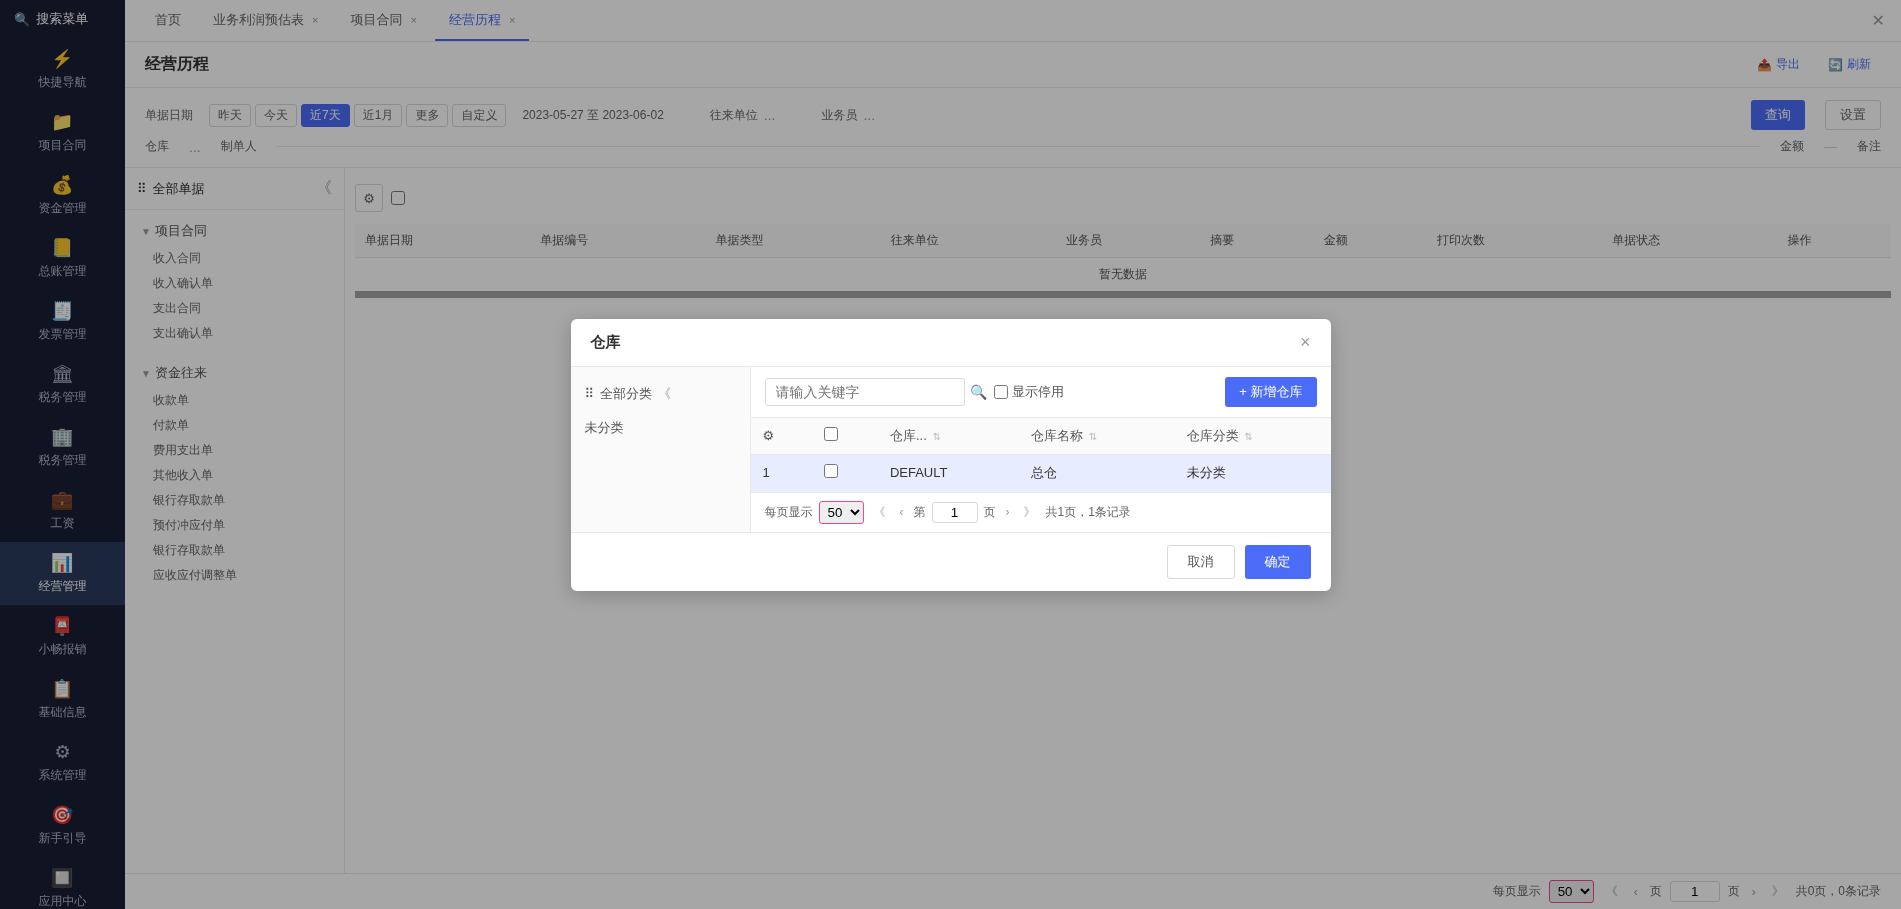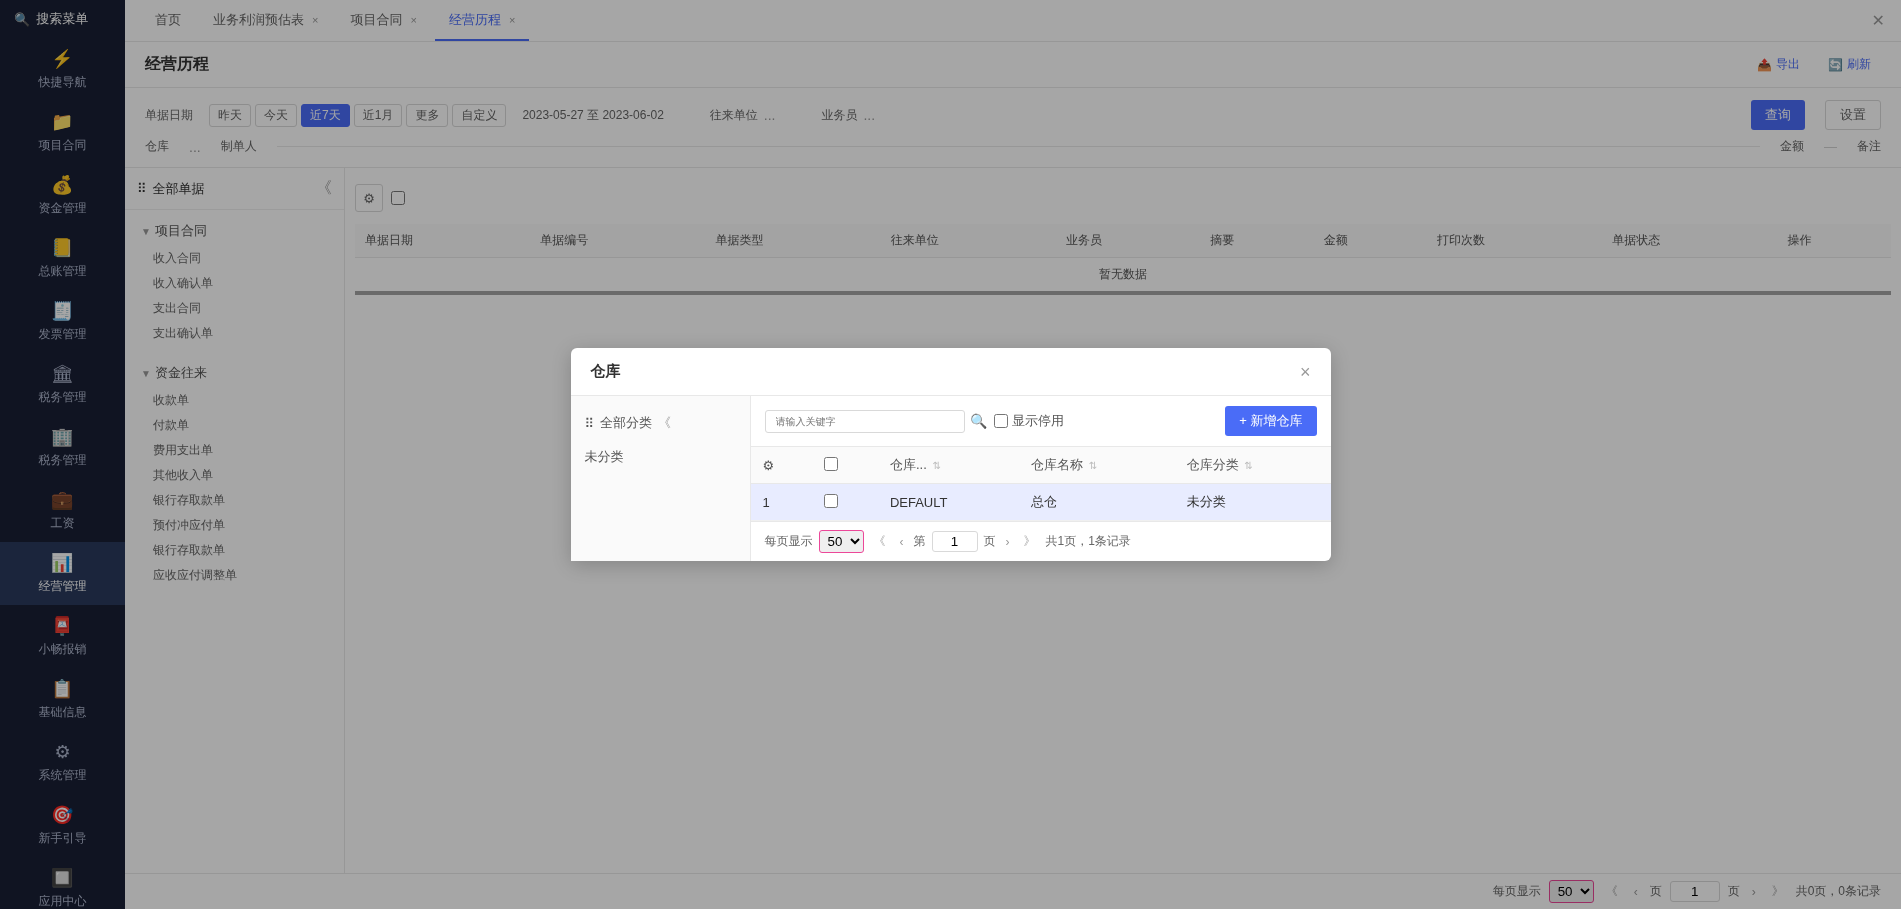--- a/index.html
+++ b/index.html
@@ -54,21 +54,21 @@
     .tree-item { padding: 6px 16px; font-size: 13px; color: #555; cursor: pointer; display: flex; align-items: center; gap: 4px; }
     .tree-child { padding-left: 28px; font-size: 12px; color: #666; padding-top: 4px; padding-bottom: 4px; cursor: pointer; }
     .expand-icon { font-size: 10px; color: #999; }
 
     
     .table-area { flex: 1; background: #fff; overflow: auto; padding: 10px; }
     .table-toolbar { display: flex; align-items: center; gap: 8px; padding: 6px 0; margin-bottom: 6px; }
     .gear-btn { width: 28px; height: 28px; border: 1px solid #d9d9d9; border-radius: 3px; display: flex; align-items: center; justify-content: center; cursor: pointer; color: #666; }
     .main-table { width: 100%; border-collapse: collapse; font-size: 12px; }
     .main-table th { background: #fafafa; border-bottom: 1px solid #e8e8e8; padding: 8px 10px; text-align: left; color: #555; font-weight: 500; white-space: nowrap; }
-    .main-table td { border-bottom: 4px solid #a3a3a3; padding: 8px 10px; color: #555; }
+    .main-table td { border-bottom: 7px solid #a3a3a3; padding: 8px 10px; color: #555; }
     .no-data { text-align: center; color: #999; padding: 40px; }
     .page-input { width: 50px; border: 1px solid #d9d9d9; border-radius: 3px; padding: 2px 6px; text-align: center; }
     .page-nav { cursor: pointer; color: #999; padding: 2px 4px; }
     .per-page-select { border: 1px solid #ec4899; border-radius: 3px; padding: 2px 4px; }
 
     
     .bottom-bar { background: #fff; border-top: 1px solid #e8e8e8; padding: 6px 20px; display: flex; align-items: center; justify-content: flex-end; gap: 8px; font-size: 12px; color: #666; }
 
     
     .modal-overlay { position: absolute; top: 0; left: 0; width: 100%; height: 100%; background: rgba(0,0,0,0.35); z-index: 100; display: flex; align-items: center; justify-content: center; }
@@ -76,21 +76,21 @@
     .modal-header { display: flex; align-items: center; justify-content: space-between; padding: 14px 20px; border-bottom: 1px solid #e8e8e8; }
     .modal-title { font-size: 15px; font-weight: 600; color: #333; }
     .modal-close { cursor: pointer; color: #999; font-size: 18px; line-height: 1; }
     .modal-body { display: flex; flex: 1; overflow: hidden; }
     .modal-left { width: 180px; border-right: 1px solid #e8e8e8; padding: 10px 0; background: #fafafa; overflow-y: auto; flex-shrink: 0; }
     .modal-left-item { display: flex; align-items: center; gap: 6px; padding: 8px 14px; font-size: 13px; color: #555; cursor: pointer; }
     .modal-left-collapse { cursor: pointer; color: #999; float: right; margin-right: 6px; }
     .modal-right { flex: 1; display: flex; flex-direction: column; overflow: hidden; }
     .modal-toolbar { display: flex; align-items: center; justify-content: space-between; padding: 10px 14px; border-bottom: 1px solid #e8e8e8; }
     .modal-search { display: flex; align-items: center; gap: 6px; }
-    .modal-search-input { border: 1px solid #d9d9d9; border-radius: 3px; padding: 5px 10px; font-size: 10px; width: 200px; }
+    .modal-search-input { border: 1px solid #d9d9d9; border-radius: 3px; padding: 5px 10px; font-size: 14px; width: 200px; }
     .modal-search-btn { background: none; border: none; cursor: pointer; color: #999; font-size: 14px; }
     .show-disabled { display: flex; align-items: center; gap: 4px; font-size: 13px; color: #555; }
     .checkbox { width: 14px; height: 14px; border: 1px solid #d9d9d9; border-radius: 2px; cursor: pointer; }
     .add-warehouse-btn { background: #4a6cf7; color: #fff; border: none; border-radius: 3px; padding: 6px 14px; font-size: 13px; cursor: pointer; display: flex; align-items: center; gap: 4px; }
     .modal-table { width: 100%; border-collapse: collapse; font-size: 13px; }
     .modal-table th { background: #fafafa; border-bottom: 1px solid #e8e8e8; padding: 9px 12px; text-align: left; color: #555; font-weight: 500; }
     .modal-table td { border-bottom: 1px solid #f0f0f0; padding: 9px 12px; color: #333; }
     .modal-table tr.selected td { background: #e8ecff; }
     .sort-icon { color: #bbb; font-size: 10px; margin-left: 2px; }
     .modal-table-area { flex: 1; overflow-y: auto; }
@@ -405,15 +405,19 @@
               <input type="text" class="modal-page-input" value="1" style="">
               <span>页</span>
               <span class="page-nav">›</span>
               <span class="page-nav">》</span>
               <span>共1页，1条记录</span>
             </div>
           </div>
         </div>
       </div>
 
+      <div class="modal-actions">
+        <button class="cancel-btn">取消</button>
+        <button class="confirm-btn">确定</button>
+      </div>
     </div>
   </div>
 </div>
 
 </body></html>

